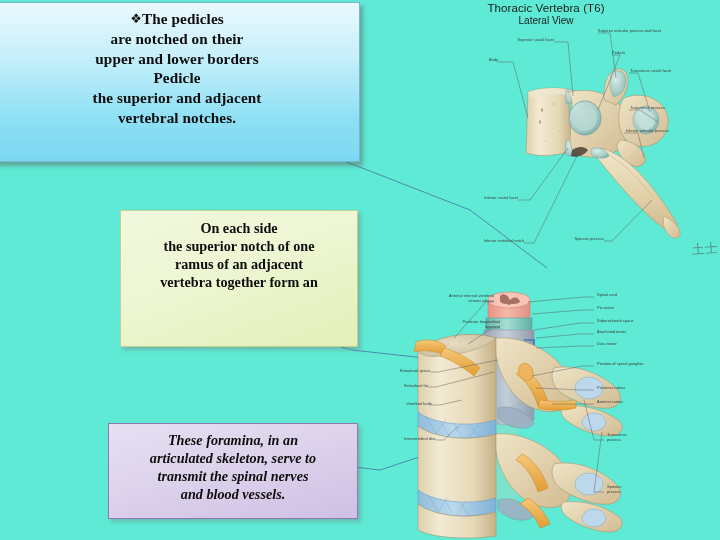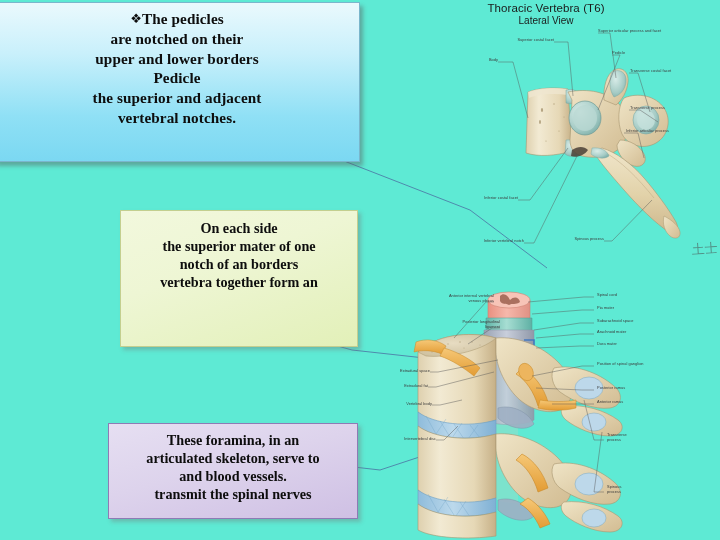--- a/index.html
+++ b/index.html
@@ -33,21 +33,21 @@
     padding:9px 6px 4px 6px;
     font-size:14.2px;line-height:1.26;margin-left:12px;
   }
 
   #box-foramina{
     left:108px;top:423px;width:250px;height:96px;
     background:linear-gradient(165deg,#e6dff2 0%,#ddd3ec 45%,#cfc0e4 100%);
     border:1px solid #8e7bb5;
     box-shadow:3px 3px 4px rgba(120,120,120,.40);
     padding:8px 5px 4px 5px;
-    font-size:14.2px;line-height:1.26;
+    font-size:14.2px;line-height:1.26;font-style:italic;
   }
   .bullet-mark{font-family:"DejaVu Sans",sans-serif;font-size:13px;vertical-align:1px;}
 
   
   .leader{position:absolute;stroke:#4d7fa8;stroke-width:.9;fill:none;pointer-events:none;}
 
   
   #figure-area{position:absolute;left:376px;top:0;width:340px;height:460px;}
   .fig-title{position:absolute;left:0;width:340px;text-align:center;
     font-family:"Liberation Sans",sans-serif;color:#1a1a1a;}
@@ -82,30 +82,30 @@
     <span class="line"><span class="bullet-mark">❖</span><span>The pedicles</span></span>
     <span class="line">are notched on their</span>
     <span class="line">upper and lower borders</span>
     <span class="line">Pedicle</span>
     <span class="line">the superior and adjacent</span>
     <span class="line">vertebral notches.</span>
   </div>
 
   <div class="callout" id="box-eachside">
     <span class="line">On each side</span>
-    <span class="line">the superior mater of one</span>
-    <span class="line">notch of an borders</span>
+    <span class="line">the superior notch of one</span>
+    <span class="line">ramus of an adjacent</span>
     <span class="line">vertebra together form an</span>
   </div>
 
   <div class="callout" id="box-foramina">
     <span class="line">These foramina, in an</span>
     <span class="line">articulated skeleton, serve to</span>
+    <span class="line">transmit the spinal nerves</span>
     <span class="line">and blood vessels.</span>
-    <span class="line">transmit the spinal nerves</span>
   </div>
 
   <div id="figure-area">
 
     <div class="fig-title" id="fig-title-main">Thoracic Vertebra (T6)</div>
     <div class="fig-title" id="fig-title-sub">Lateral View</div>
 
     <svg class="fig" viewBox="0 0 340 540">
       <defs>
         <linearGradient id="gBone" x1="0" y1="0" x2="0" y2="1">

